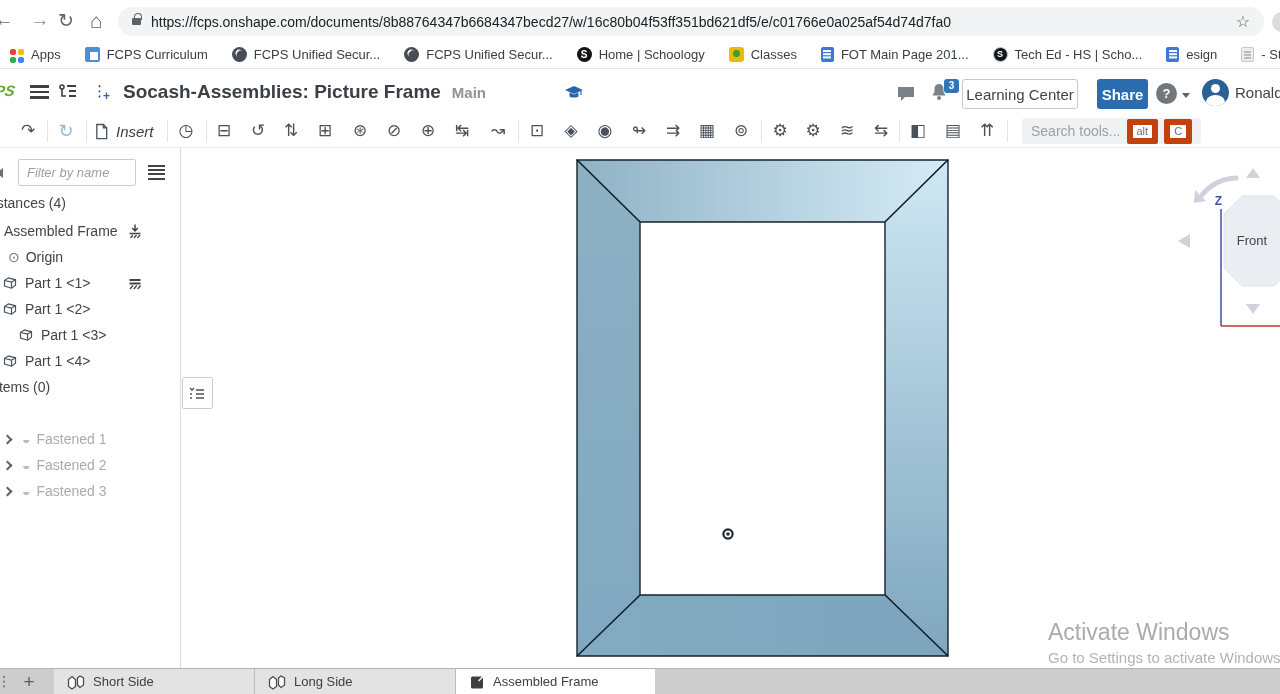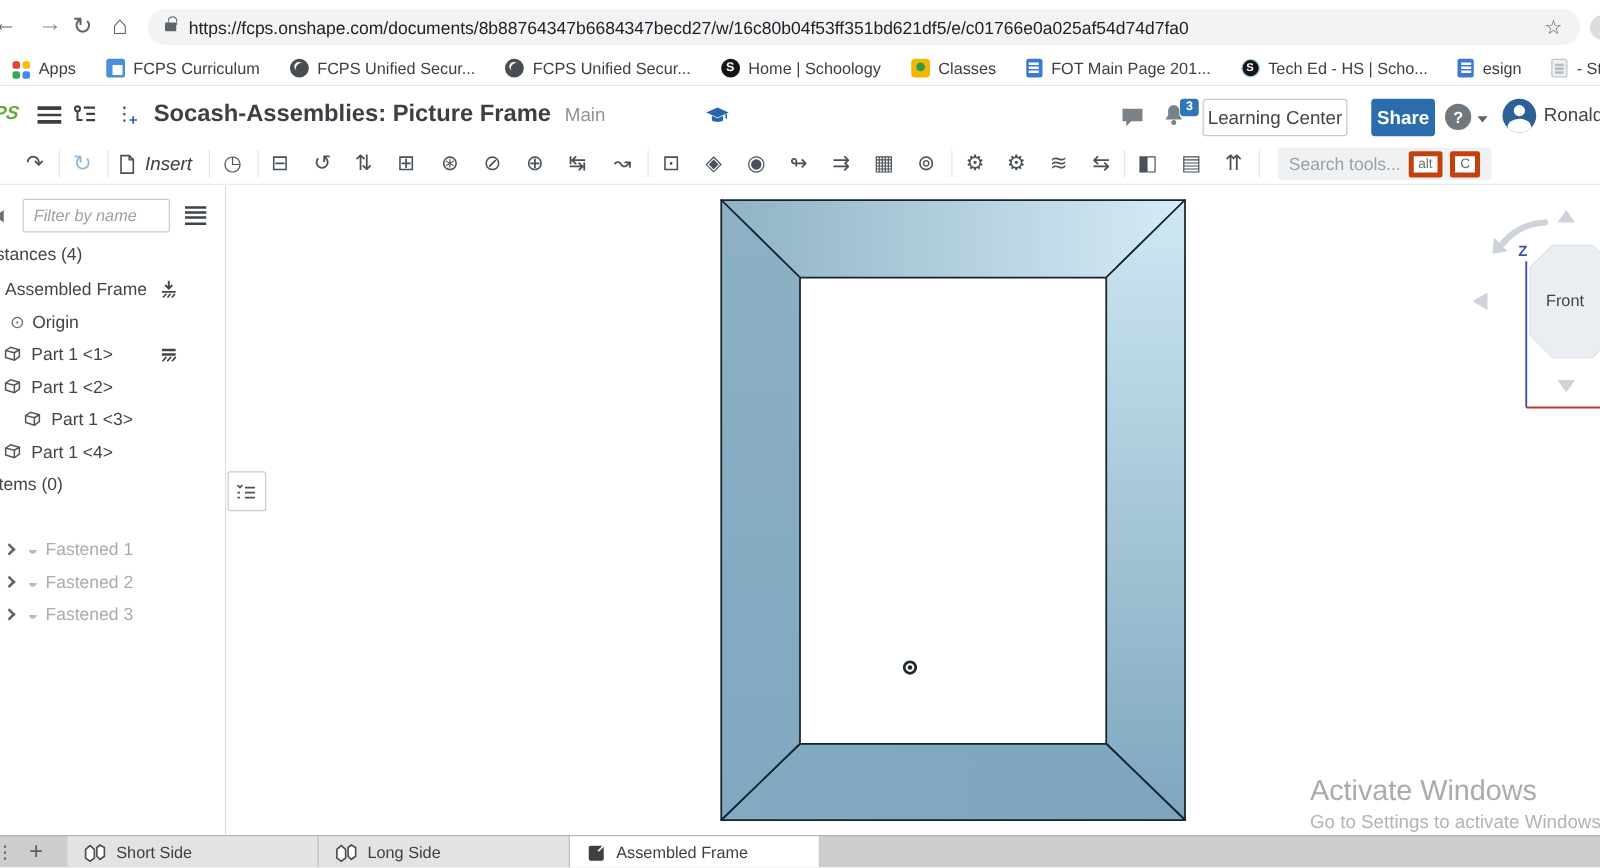--- a/index.html
+++ b/index.html
@@ -36,21 +36,21 @@
   .osheader { position: absolute; left: 0; top: 69px; width: 1280px; height: 46px; background: #fff; }
   .logo-clip { position: absolute; left: 0; top: 13px; width: 18px; height: 22px; overflow: hidden; }
   .logo-clip span { display: inline-block; font-style: italic; font-weight: 900; font-size: 15px; color: #61ad3a; transform: skewX(-10deg); margin-left: -5px; }
   .hamb { position: absolute; left: 30px; top: 16px; width: 19px; height: 14px; cursor: pointer; }
   .hamb i { display: block; height: 2.6px; background: #3c4043; margin-bottom: 3px; }
   .hicon { position: absolute; top: 13px; cursor: pointer; }
   .createplus { position: absolute; left: 92px; top: 13px; width: 16px; height: 20px; font-size: 15px; color: #3c4043; cursor: pointer; }
   .createplus b { position: absolute; right: -2px; bottom: -1px; color: #2766ae; font-size: 12px; }
   .titlerow { position: absolute; left: 123px; top: 0; height: 46px; display: flex; align-items: center; gap: 11px; }
   .doctitle { font-size: 19px; font-weight: bold; color: #3a4045; white-space: nowrap; }
-  .wsname { font-size: 15px; color: #8d9499; }
+  .wsname { font-size: 15px; color: #8d9499; font-weight: bold; }
   .gradcap { position: absolute; left: 564px; top: 16px; }
   .hbubble { position: absolute; left: 896px; top: 16px; cursor: pointer; }
   .hbell { position: absolute; left: 930px; top: 13px; cursor: pointer; }
   .badge { position: absolute; left: 944px; top: 10px; min-width: 15px; height: 14px; background: #3174b9; border-radius: 3px; color: #fff; font-size: 10px; font-weight: bold; text-align: center; line-height: 14px; padding: 0 2px; }
   .btn-lc { position: absolute; left: 962px; top: 10px; width: 116px; height: 30px; border: 1px solid #c6cacd; border-radius: 3px; background: #fff; font-size: 15px; color: #3f454a; display: flex; align-items: center; justify-content: center; cursor: pointer; }
   .btn-share { position: absolute; left: 1097px; top: 10px; width: 51px; height: 30px; background: #2b6cae; border-radius: 3px; color: #fff; font-size: 15px; font-weight: bold; display: flex; align-items: center; justify-content: center; cursor: pointer; }
   .helpc { position: absolute; left: 1156px; top: 14px; width: 21px; height: 21px; background: #70787e; border-radius: 50%; color: #fff; font-weight: bold; font-size: 13px; text-align: center; line-height: 21px; cursor: pointer; }
   .helpcaret { position: absolute; left: 1182px; top: 24px; width: 0; height: 0; border-left: 4.5px solid transparent; border-right: 4.5px solid transparent; border-top: 5.5px solid #5f6368; cursor: pointer; }
   .avatar { position: absolute; left: 1202px; top: 10px; width: 27px; height: 27px; border-radius: 50%; background: #2d6097; overflow: hidden; cursor: pointer; }
   .avatar::before { content: ""; position: absolute; left: 9px; top: 5px; width: 9px; height: 9px; background: #fff; border-radius: 50%; }
@@ -59,21 +59,21 @@
 
   
   .ribbon { position: absolute; left: 0; top: 115px; width: 1280px; height: 33px; background: #fff; border-bottom: 1px solid #e8eaec; }
   .tgl { position: absolute; top: 0; width: 24px; height: 32px; line-height: 32px; text-align: center; font-size: 17px; color: #49525a; cursor: pointer; }
   .tgl.dis { color: #96b9d6; font-size: 18px; }
   .tdiv { position: absolute; top: 5px; width: 1px; height: 22px; background: #e3e6e8; }
   .insertbtn { position: absolute; left: 94px; top: 0; height: 32px; display: flex; align-items: center; gap: 7px; cursor: pointer; }
   .insertbtn span { font-size: 15px; color: #3c4043; font-style: italic; }
   .searchtools { position: absolute; left: 1022px; top: 3px; height: 26px; background: #f0f1f2; border-radius: 3px; display: flex; align-items: center; gap: 6px; padding: 0 9px; cursor: pointer; }
   .searchtools .st { font-size: 14px; color: #9aa1a6; }
-  .kbd { font-size: 11px; color: #6e6e6e; background: #fff; border: 4px solid #c2410c; border-radius: 2px; padding: 0.5px 4px; }
+  .kbd { font-size: 11px; color: #6e6e6e; background: #fff; border: 6px solid #c2410c; border-radius: 2px; padding: 0.5px 4px; }
 
   
   .lpanel { position: absolute; left: 0; top: 148px; width: 181px; height: 520px; background: #fff; border-right: 1px solid #d9dce0; overflow: hidden; }
   .pcollapse { position: absolute; left: -4px; top: 20px; width: 0; height: 0; border-top: 5px solid transparent; border-bottom: 5px solid transparent; border-right: 7px solid #6a7176; }
   .filterbox { position: absolute; left: 18px; top: 11px; width: 118px; height: 27px; border: 1px solid #c9cdd1; border-radius: 2px; font-family: "Liberation Sans", sans-serif; font-style: italic; font-size: 13px; color: #555; padding: 0 8px; outline: none; }
   .filterbox::placeholder { color: #9aa1a6; font-style: italic; }
   .plisticon { position: absolute; left: 148px; top: 17px; width: 17px; height: 15px; cursor: pointer; }
   .plisticon i { display: block; height: 2px; background: #3f454a; margin-bottom: 2.2px; }
   .trow { position: absolute; left: 0; width: 181px; height: 26px; display: flex; align-items: center; font-size: 14px; color: #3f454a; cursor: pointer; white-space: nowrap; }
   .trow .sec-instances { margin-left: -15px; }

